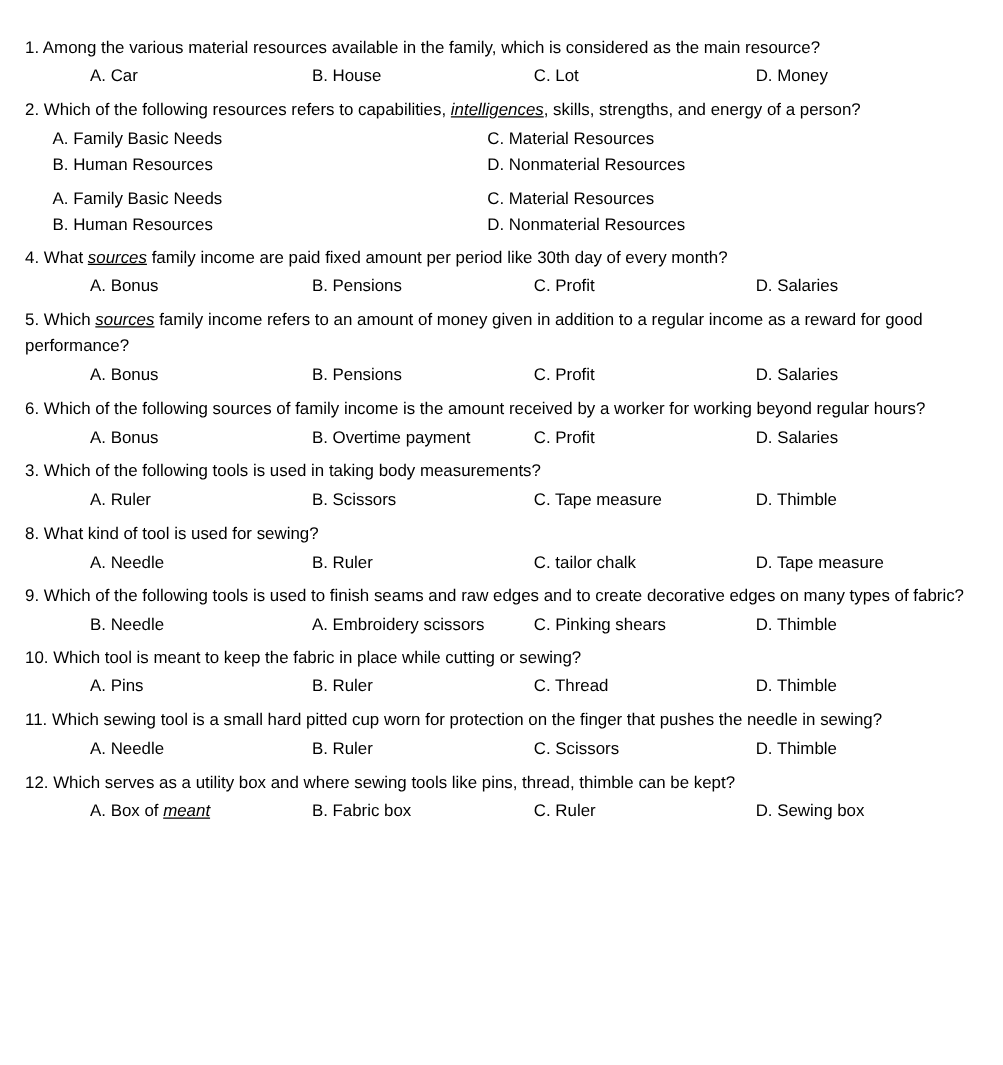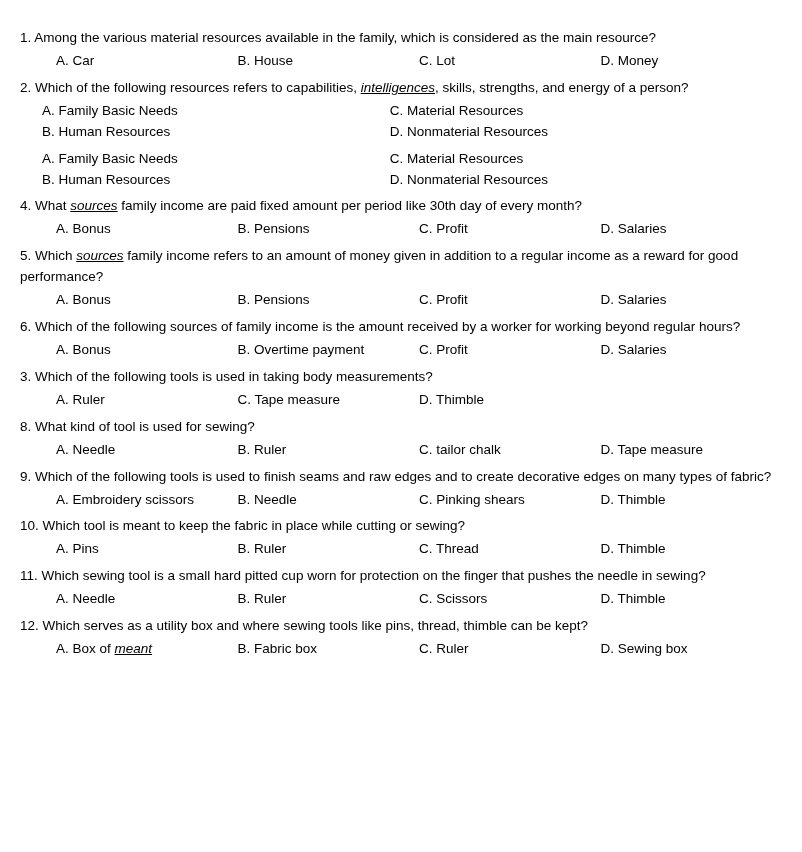--- a/index.html
+++ b/index.html
@@ -29,21 +29,21 @@
       flex-wrap: wrap;
       margin-left: 22px;
     }
     .choice {
       min-width: 190px;
       flex: 0 0 47%;
     }
     .choices-4col {
       display: flex;
       flex-wrap: nowrap;
-      margin-left: 36px;
+      margin-left: 52px;
     }
     .choices-4col .choice {
       flex: 0 0 25%;
       min-width: 0;
     }
     .underline { text-decoration: underline; font-style: italic; }
   </style>
 </head>
 <body>
 
@@ -102,38 +102,39 @@
         <div class="choice">A.   Bonus</div>
         <div class="choice">B. Overtime payment</div>
         <div class="choice">C. Profit</div>
         <div class="choice">D. Salaries</div>
       </div>
     </div>
     <div class="question-block">
       <div class="question-text">3. Which of the following tools is used in taking body measurements?</div>
       <div class="choices-4col">
         <div class="choice">A. Ruler</div>
+        <div class="choice">B. Scissors</div>
         <div class="choice">C. Tape measure</div>
         <div class="choice">D. Thimble</div>
       </div>
     </div>
     <div class="question-block">
       <div class="question-text">8. What kind of tool is used for sewing?</div>
       <div class="choices-4col">
         <div class="choice">A. Needle</div>
         <div class="choice">B. Ruler</div>
         <div class="choice">C. tailor chalk</div>
         <div class="choice">D. Tape measure</div>
       </div>
     </div>
     <div class="question-block">
       <div class="question-text">9. Which of the following tools is used to finish seams and raw edges and to create decorative edges on many types of fabric?</div>
       <div class="choices-4col">
+        <div class="choice">B. Needle</div>
         <div class="choice">A. Embroidery scissors</div>
-        <div class="choice">B. Needle</div>
         <div class="choice">C. Pinking shears</div>
         <div class="choice">D. Thimble</div>
       </div>
     </div>
     <div class="question-block">
       <div class="question-text">10. Which tool is meant to keep the fabric in place while cutting or sewing?</div>
       <div class="choices-4col">
         <div class="choice">A. Pins</div>
         <div class="choice">B. Ruler</div>
         <div class="choice">C. Thread</div>

